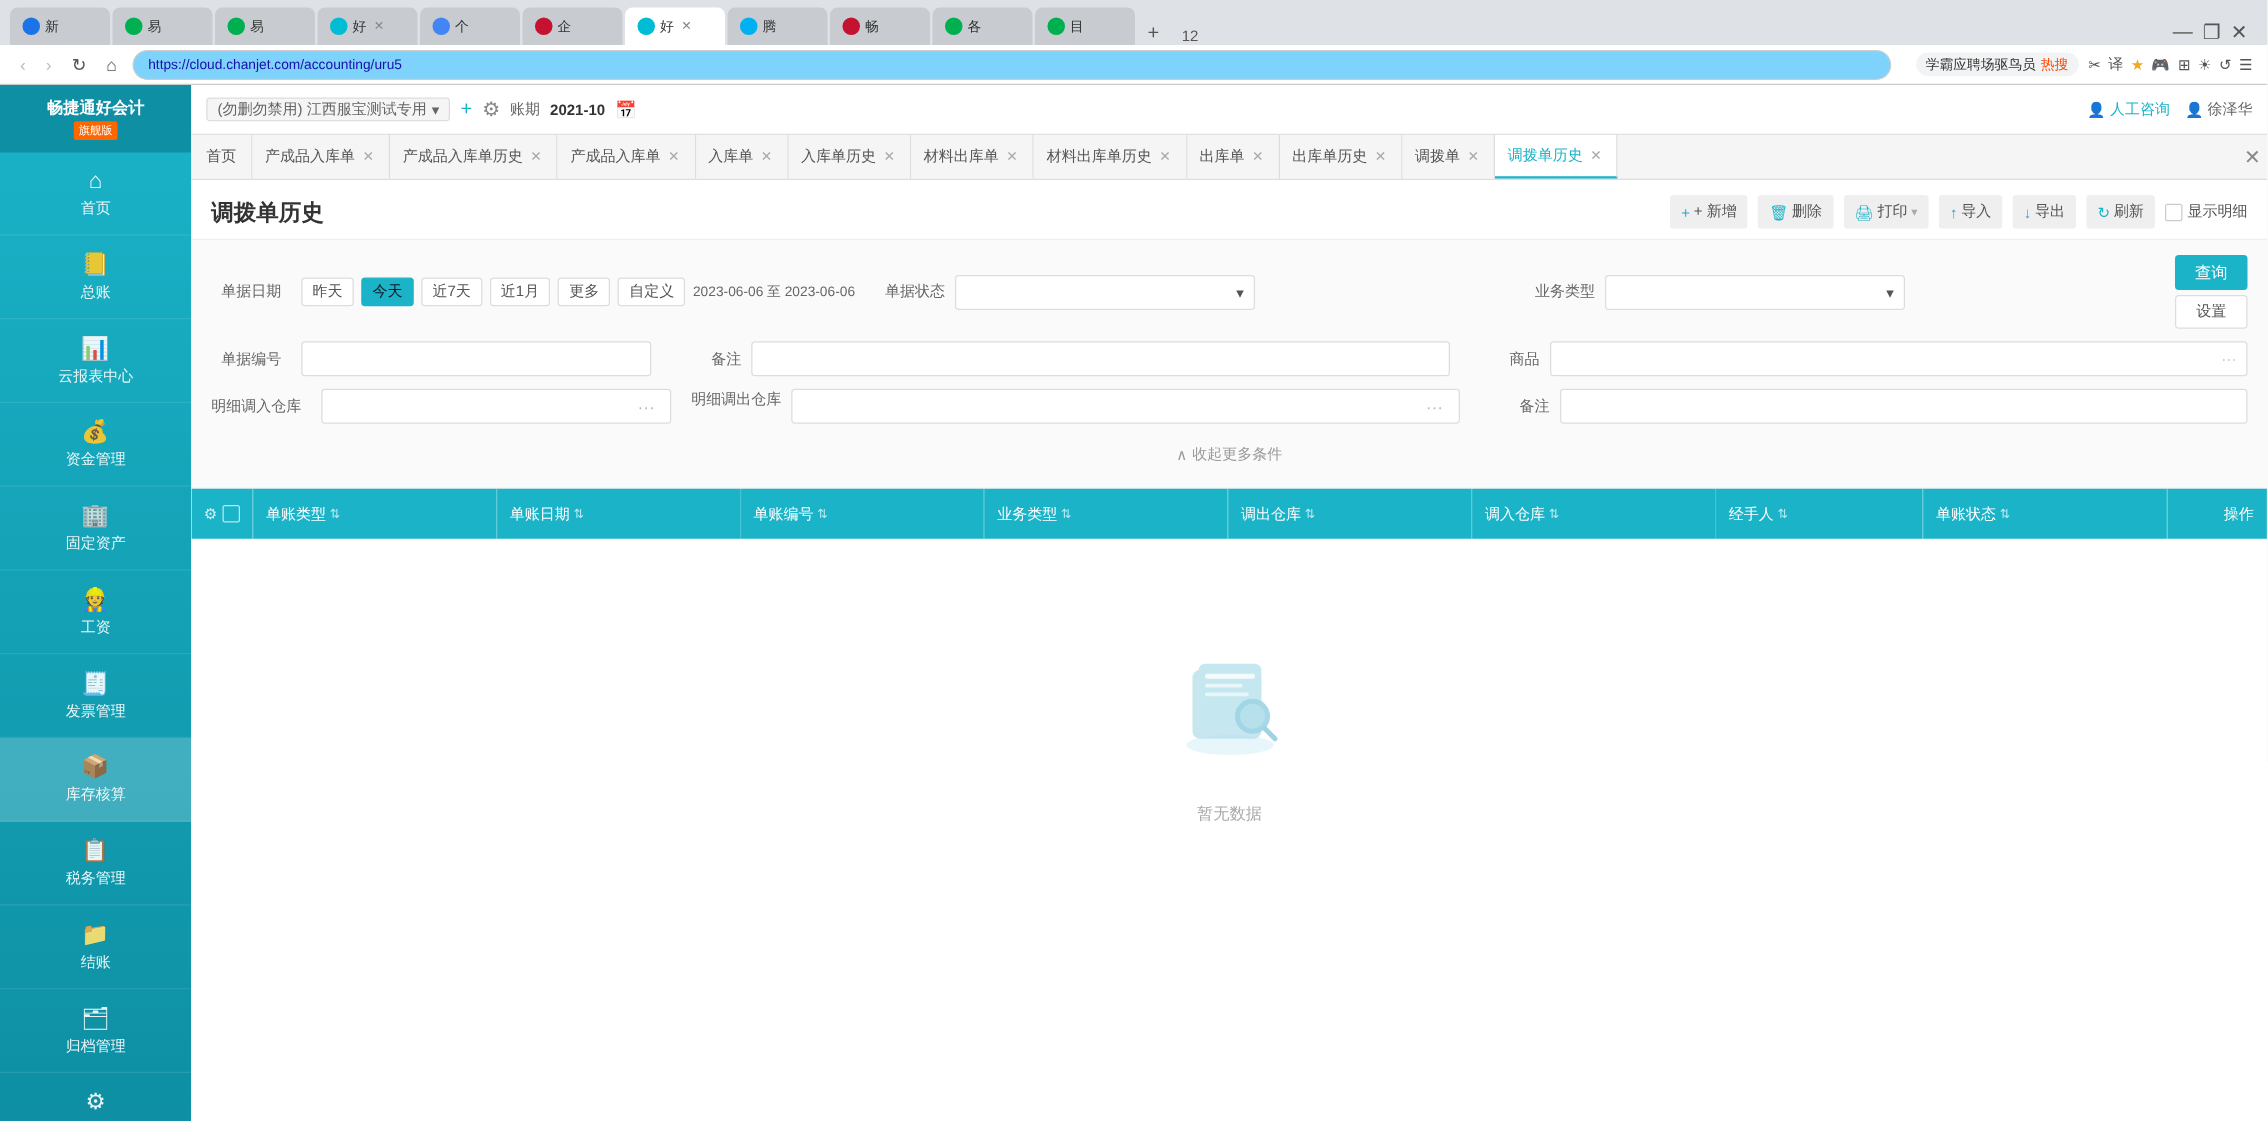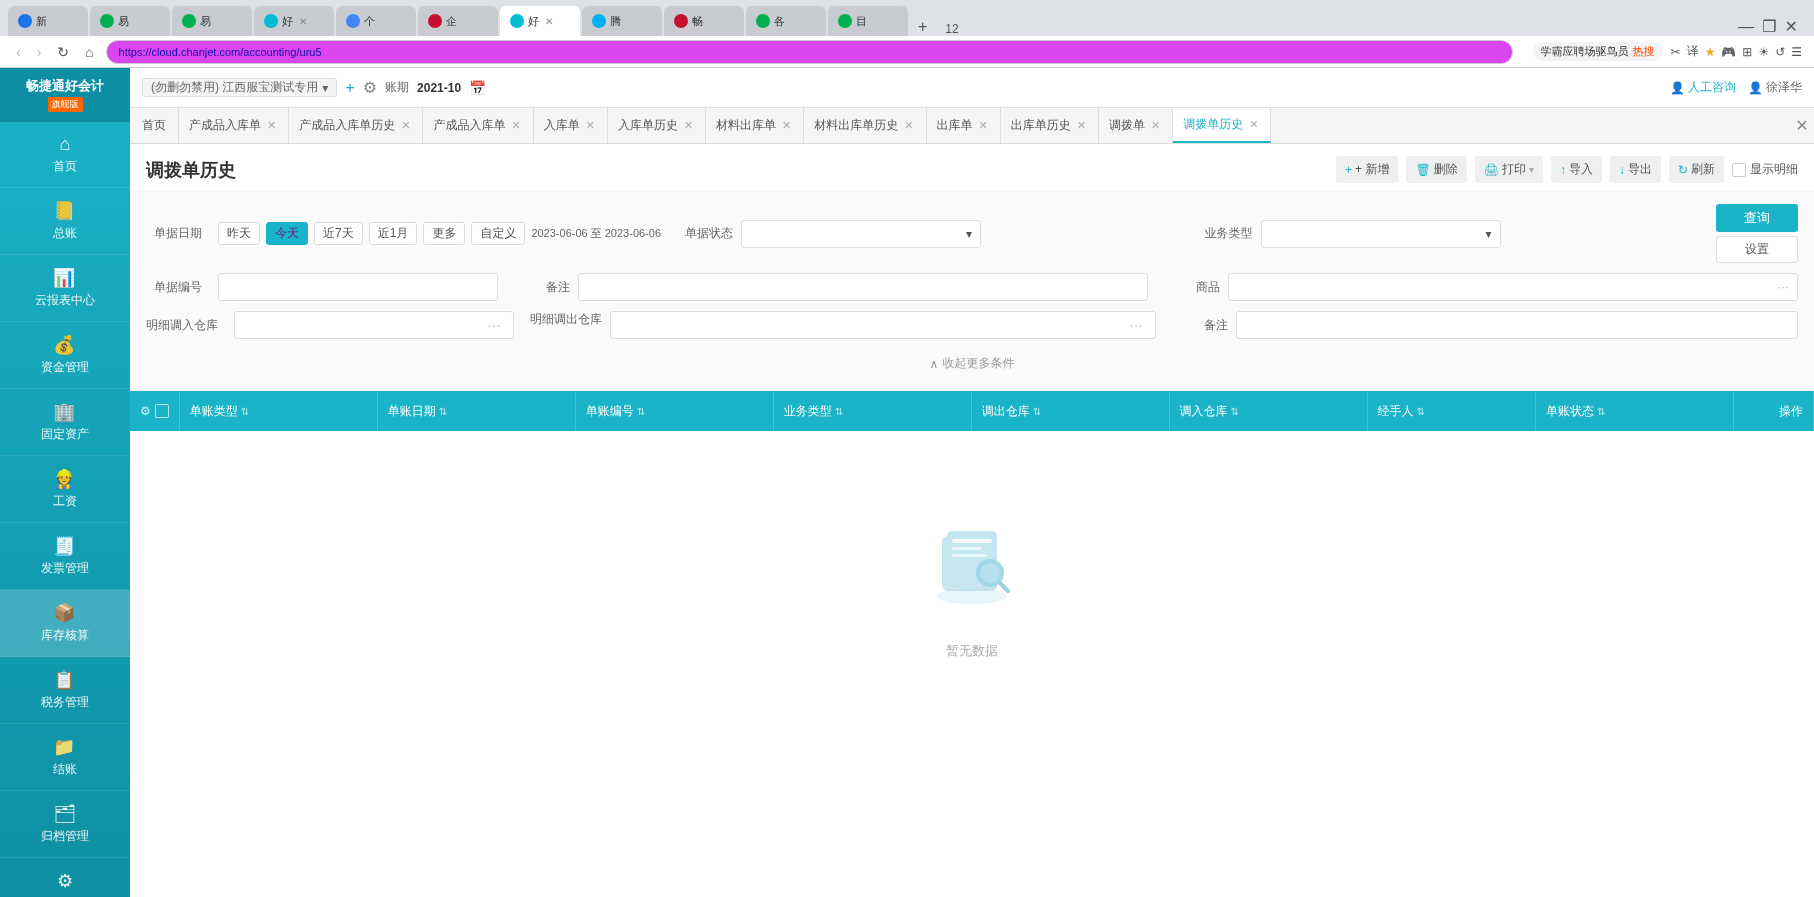--- a/index.html
+++ b/index.html
@@ -47,21 +47,21 @@
     .nav-btn { background: none; border: none; font-size: 14px; color: #555; cursor: pointer; padding: 2px 4px; }
     .nav-btn:disabled { color: #bbb; }
     .address-input {
       flex: 1;
       height: 24px;
       border: 1px solid #ccc;
       border-radius: 12px;
       padding: 0 12px;
       font-size: 11px;
       color: #1a0dab;
-      background: #d946ef;
+      background: #7dd3fc;
     }
     .browser-actions { display: flex; align-items: center; gap: 6px; font-size: 12px; color: #555; }
     .search-bar-ext {
       display: flex;
       align-items: center;
       gap: 4px;
       font-size: 11px;
       color: #333;
       background: #f1f3f4;
       border-radius: 12px;
@@ -70,21 +70,21 @@
     }
 
     
     .app-container {
       display: flex;
       height: calc(897px - 36px - 32px);
     }
 
     
     .sidebar {
-      width: 130px;
+      width: 153px;
       background: linear-gradient(180deg, #1ab3c8 0%, #0e8fa3 100%);
       display: flex;
       flex-direction: column;
       flex-shrink: 0;
     }
     .sidebar-logo {
       background: #0e8fa3;
       padding: 10px 8px;
       display: flex;
       flex-direction: column;
@@ -264,21 +264,21 @@
       padding: 2px 8px;
       border: 1px solid #ddd;
       border-radius: 3px;
       background: #fff;
       color: #555;
       cursor: pointer;
       font-size: 12px;
     }
     .date-btn.active {
       background: #1ab3c8;
-      color: #701a75;
+      color: #0f172a;
       border-color: #1ab3c8;
     }
     .date-range-text { color: #666; font-size: 11px; }
     .filter-input-wrap {
       flex: 1;
       position: relative;
     }
     .filter-input {
       width: 100%;
       height: 28px;
@@ -310,21 +310,21 @@
       border-radius: 3px;
       padding: 5px 16px;
       font-size: 13px;
       cursor: pointer;
     }
     .settings-btn {
       background: #fff;
       color: #555;
       border: 1px solid #ddd;
       border-radius: 3px;
-      padding: 4px 28px;
+      padding: 4px 4px;
       font-size: 12px;
       cursor: pointer;
     }
     .collapse-btn {
       display: flex;
       align-items: center;
       gap: 4px;
       font-size: 12px;
       color: #999;
       cursor: pointer;

